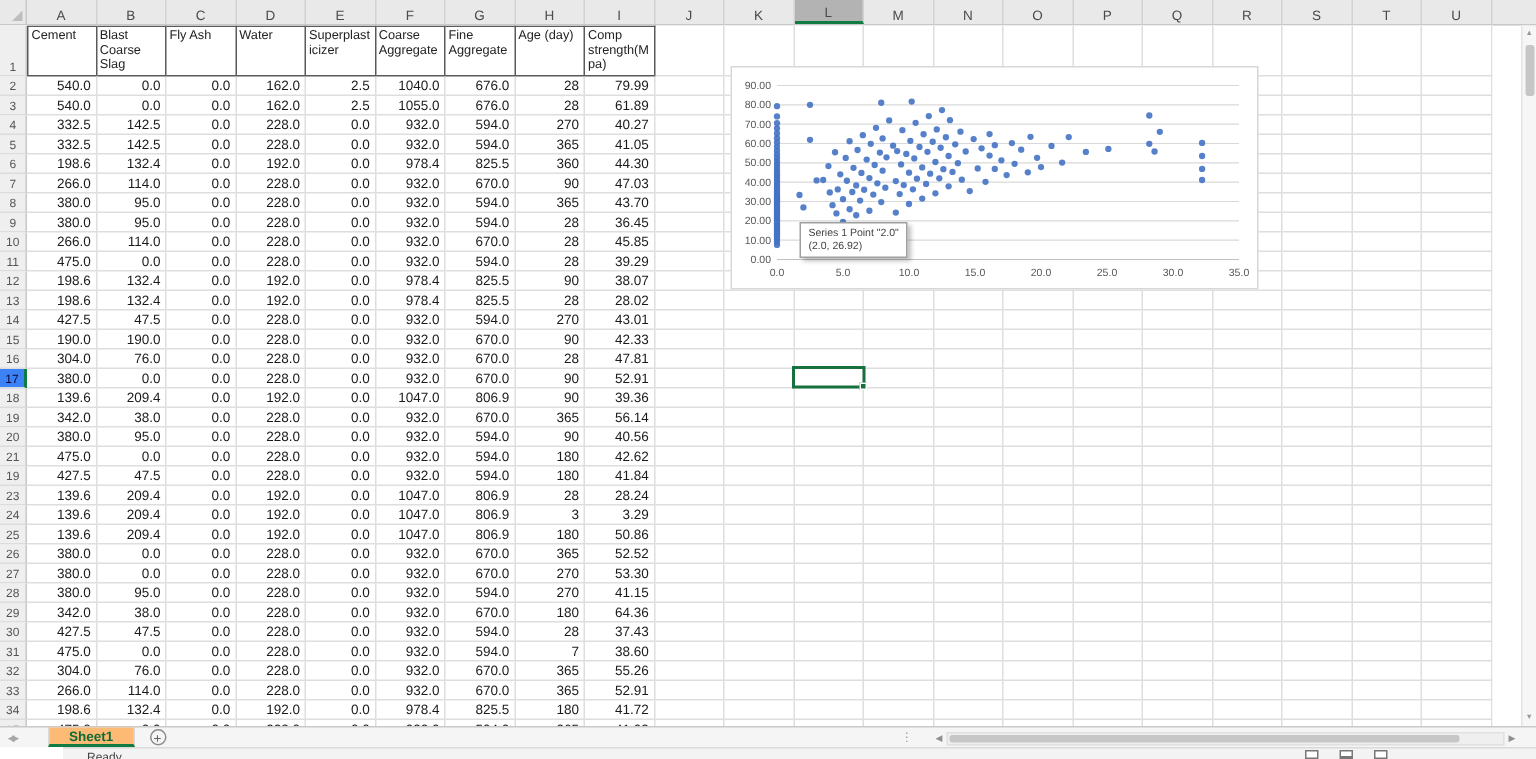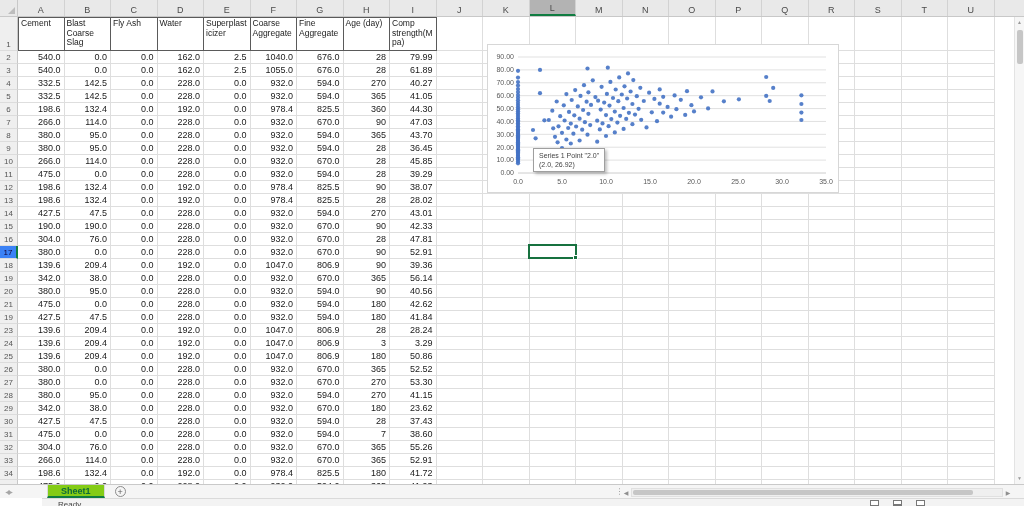--- a/index.html
+++ b/index.html
@@ -61,21 +61,21 @@
   .vs-arrow { position: absolute; left: 0; width: 100%; height: 11px; color: #9a9a9a; font-size: 5px; text-align: center; line-height: 11px; }
   .vs-up { top: 0; } .vs-down { bottom: 0; }
   .vs-thumb { position: absolute; left: 1.5px; width: 6px; top: 13px; height: 34px; background: #C6C6C6; border-radius: 2px; }
   
   .tabbar {
     position: absolute; left: 0; top: 484px; width: 1024px; height: 14px; background: #F5F5F5;
     border-top: 1px solid #C9C9C9; display: flex; align-items: stretch; font-size: 9px;
   }
   .tab-nav { width: 15px; display: flex; align-items: center; justify-content: center; color: #A6A6A6; font-size: 6px; }
   .sheet-tab {
-    display: flex; align-items: center; padding: 0 13px; background: #84cc16; margin-left: 29px;
+    display: flex; align-items: center; padding: 0 13px; background: #fdba74; margin-left: 14px;
     border-right: 1px solid #D9D9D9; border-left: 1px solid #D9D9D9; border-bottom: 2px solid #107C41;
     color: #0E6B38; font-weight: bold;
   }
   .addsheet {
     width: 11px; height: 11px; margin-left: 10px; align-self: center; border: 1px solid #8c8c8c;
     border-radius: 50%; color: #5f5f5f; font-size: 9px; line-height: 10px; text-align: center;
   }
   .tab-divider { margin-left: 490px; align-self: center; color: #9a9a9a; font-size: 8px; }
   .hscroll { position: absolute; right: 11px; top: 2px; width: 392px; height: 10px; display: flex; align-items: center; }
   .hs-arrow { width: 10px; color: #8f8f8f; font-size: 6px; text-align: center; }
@@ -798,21 +798,21 @@
       <div class="grow">
         <div class="rowh">29</div>
         <div class="cell">342.0</div>
         <div class="cell">38.0</div>
         <div class="cell">0.0</div>
         <div class="cell">228.0</div>
         <div class="cell">0.0</div>
         <div class="cell">932.0</div>
         <div class="cell">670.0</div>
         <div class="cell">180</div>
-        <div class="cell">23.62</div>
+        <div class="cell">64.36</div>
         <div class="cell"></div>
         <div class="cell"></div>
         <div class="cell"></div>
         <div class="cell"></div>
         <div class="cell"></div>
         <div class="cell"></div>
         <div class="cell"></div>
         <div class="cell"></div>
         <div class="cell"></div>
         <div class="cell"></div>

